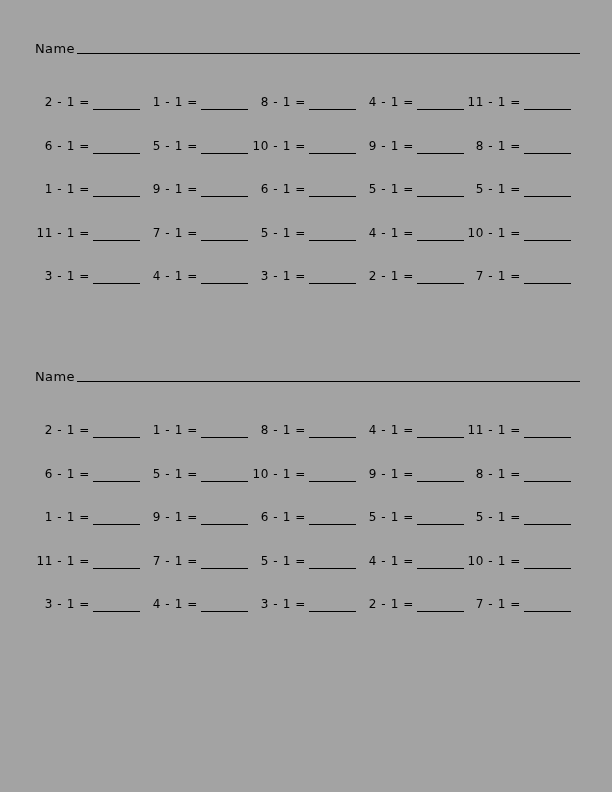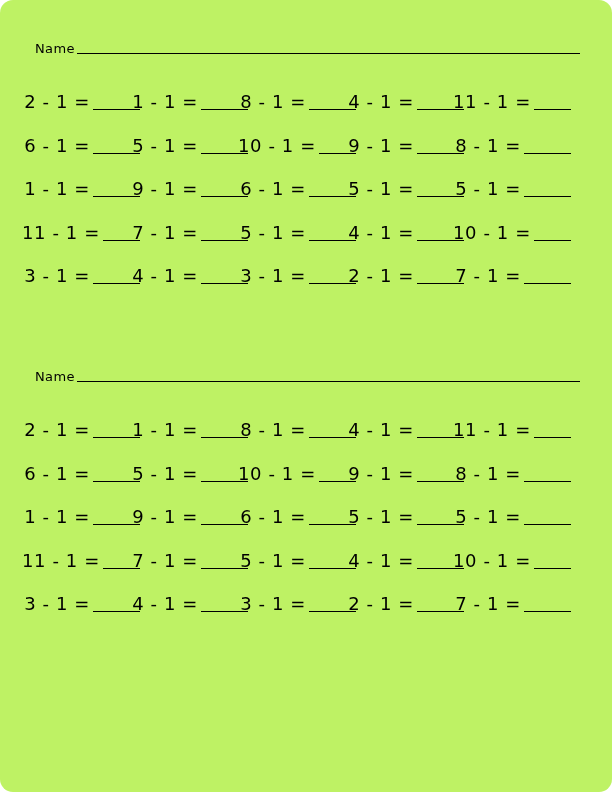--- a/index.html
+++ b/index.html
@@ -5,25 +5,24 @@
 <style>
   html, body {
     margin: 0;
     padding: 0;
     background: #ffffff;
   }
   .page {
     position: relative;
     width: 612px;
     height: 792px;
-    background: #bef264;
+    background: #a3a3a3;
     overflow: hidden;
     font-family: "DejaVu Sans", sans-serif;
     color: #000000;
-    border-radius: 13px;
   }
 
   
   .half {
     position: absolute;
     left: 0;
     width: 612px;
   }
   .half-1 { top: 0px; }
   .half-2 { top: 328px; }
@@ -73,21 +72,21 @@
     white-space: nowrap;
   }
   
   .pcell.c0 { left: 22px;  width: 118px; }
   .pcell.c1 { left: 130px; width: 118px; }
   .pcell.c2 { left: 238px; width: 118px; }
   .pcell.c3 { left: 346px; width: 118px; }
   .pcell.c4 { left: 453px; width: 118px; }
 
   .expr {
-    font-size: 18px;
+    font-size: 12px;
     line-height: 14px;
     letter-spacing: 0.6px;
     padding-bottom: 1px;
   }
   .blank {
     display: inline-block;
     width: 47px;
     border-bottom: 1.2px solid #000;
     height: 12px;
     margin-left: 3px;

